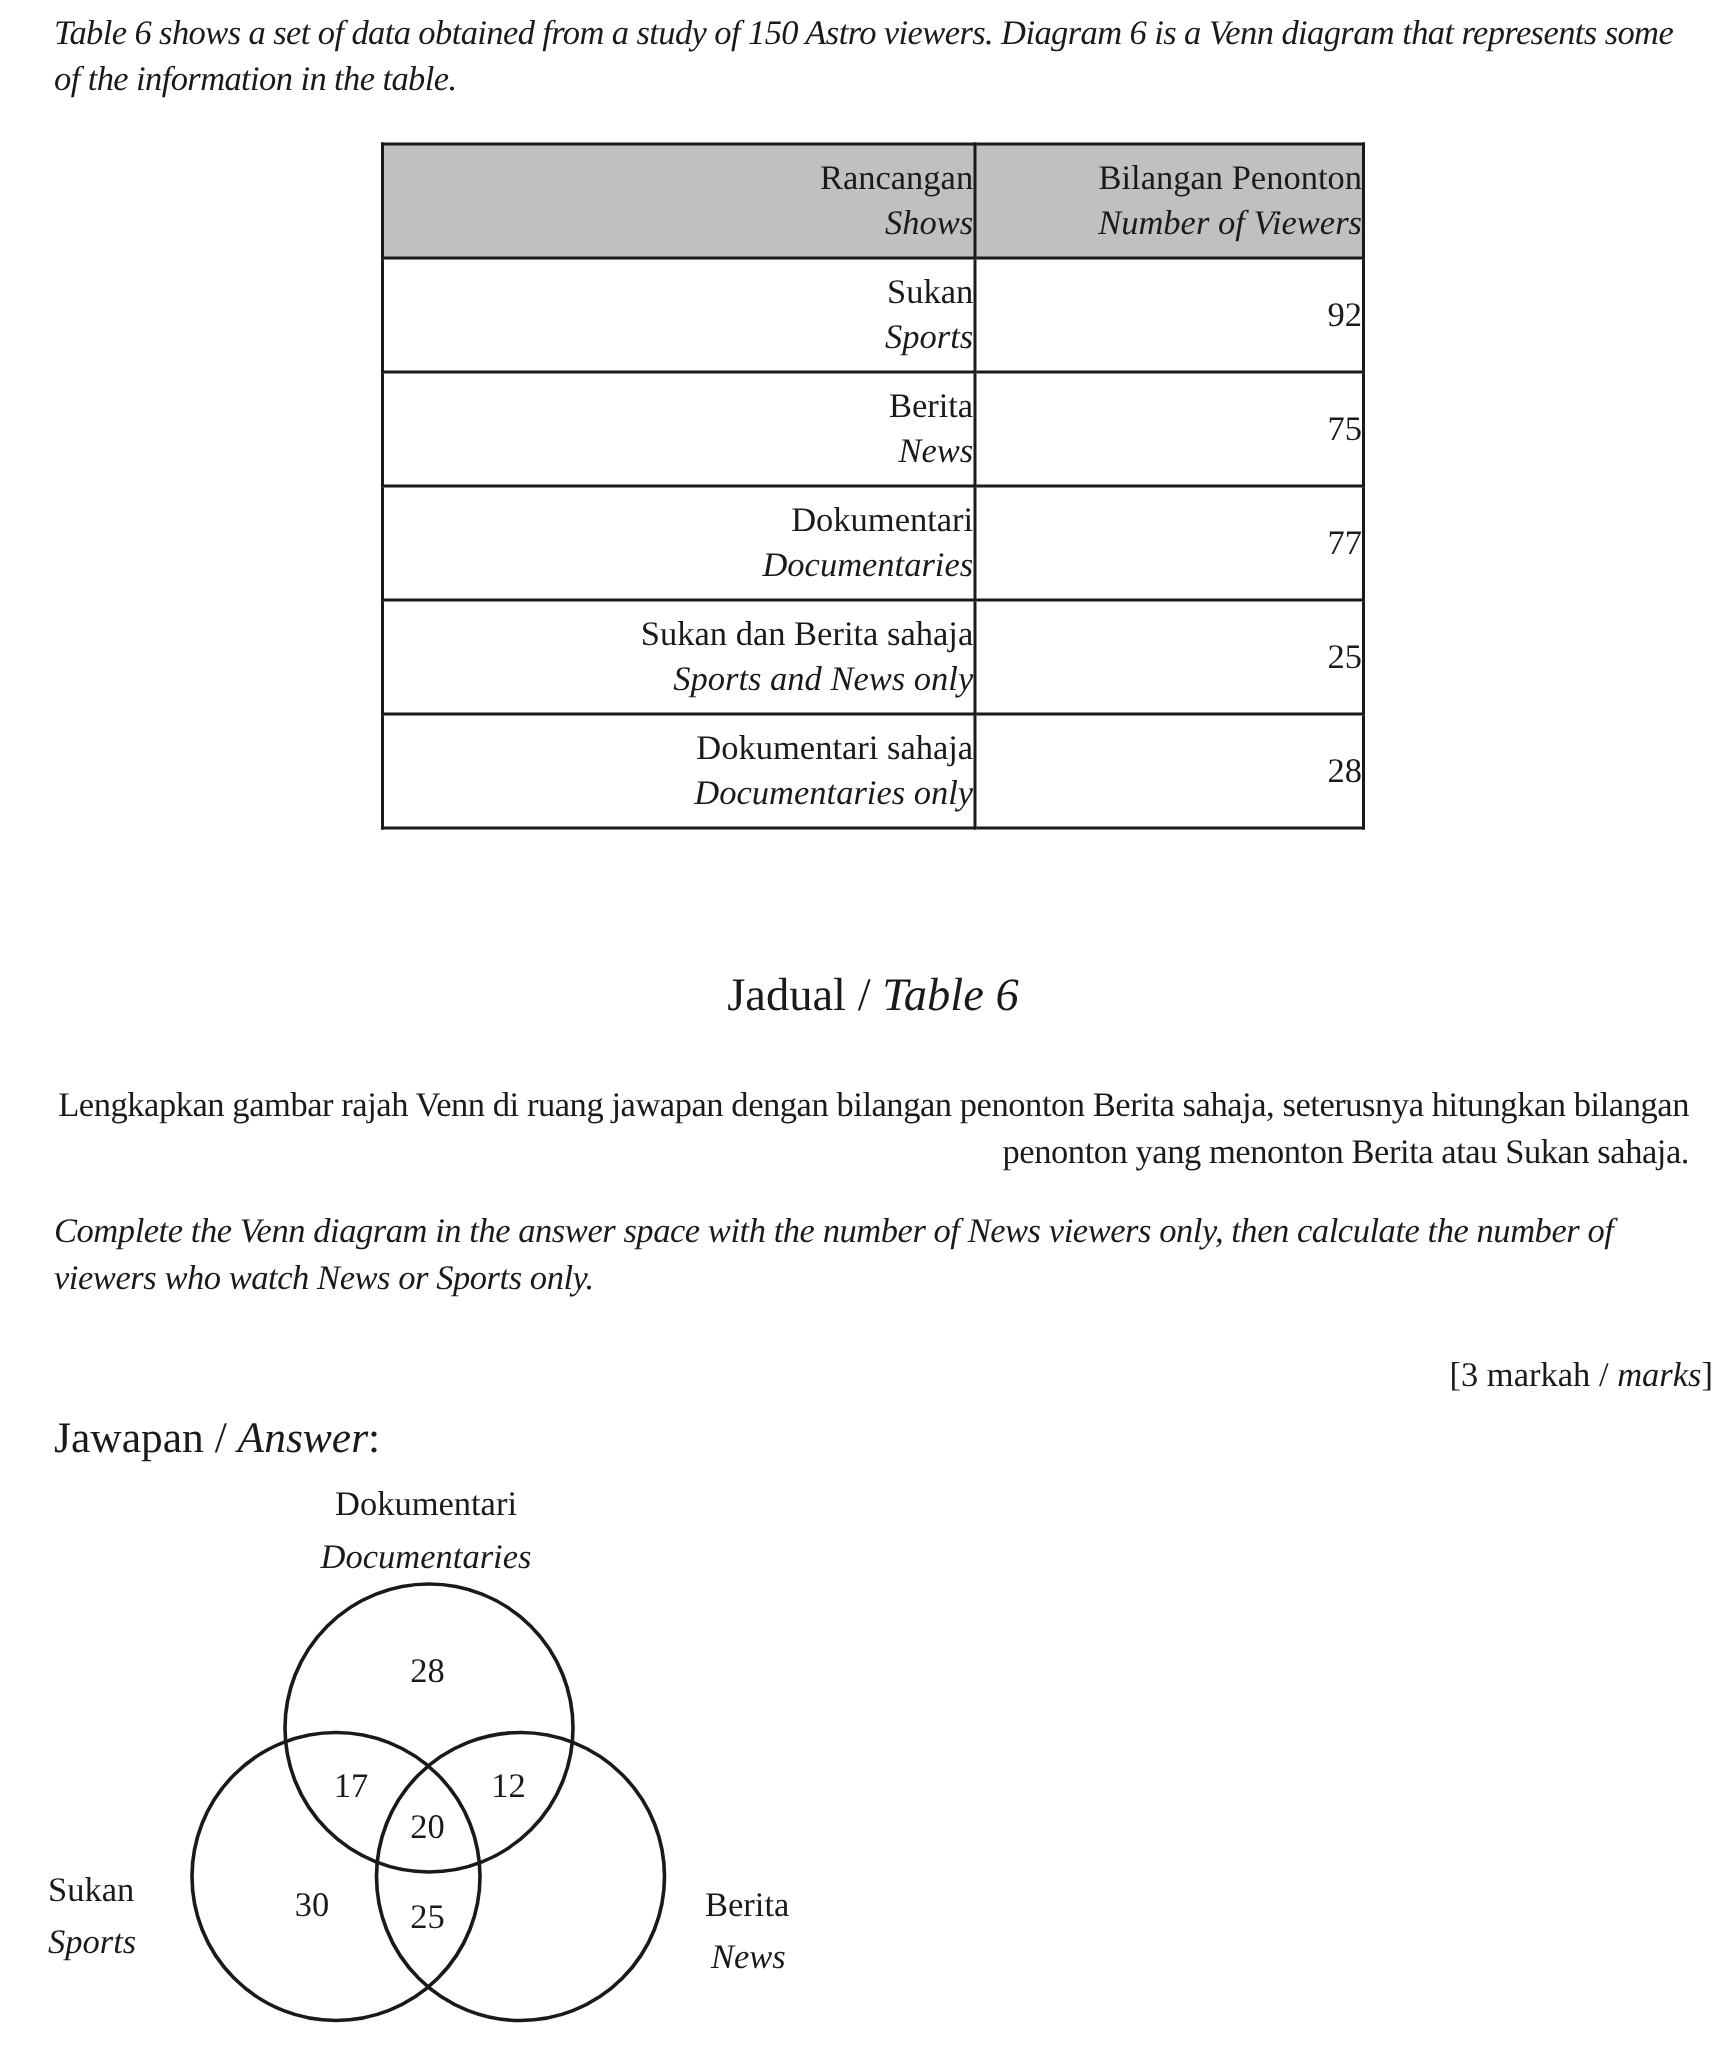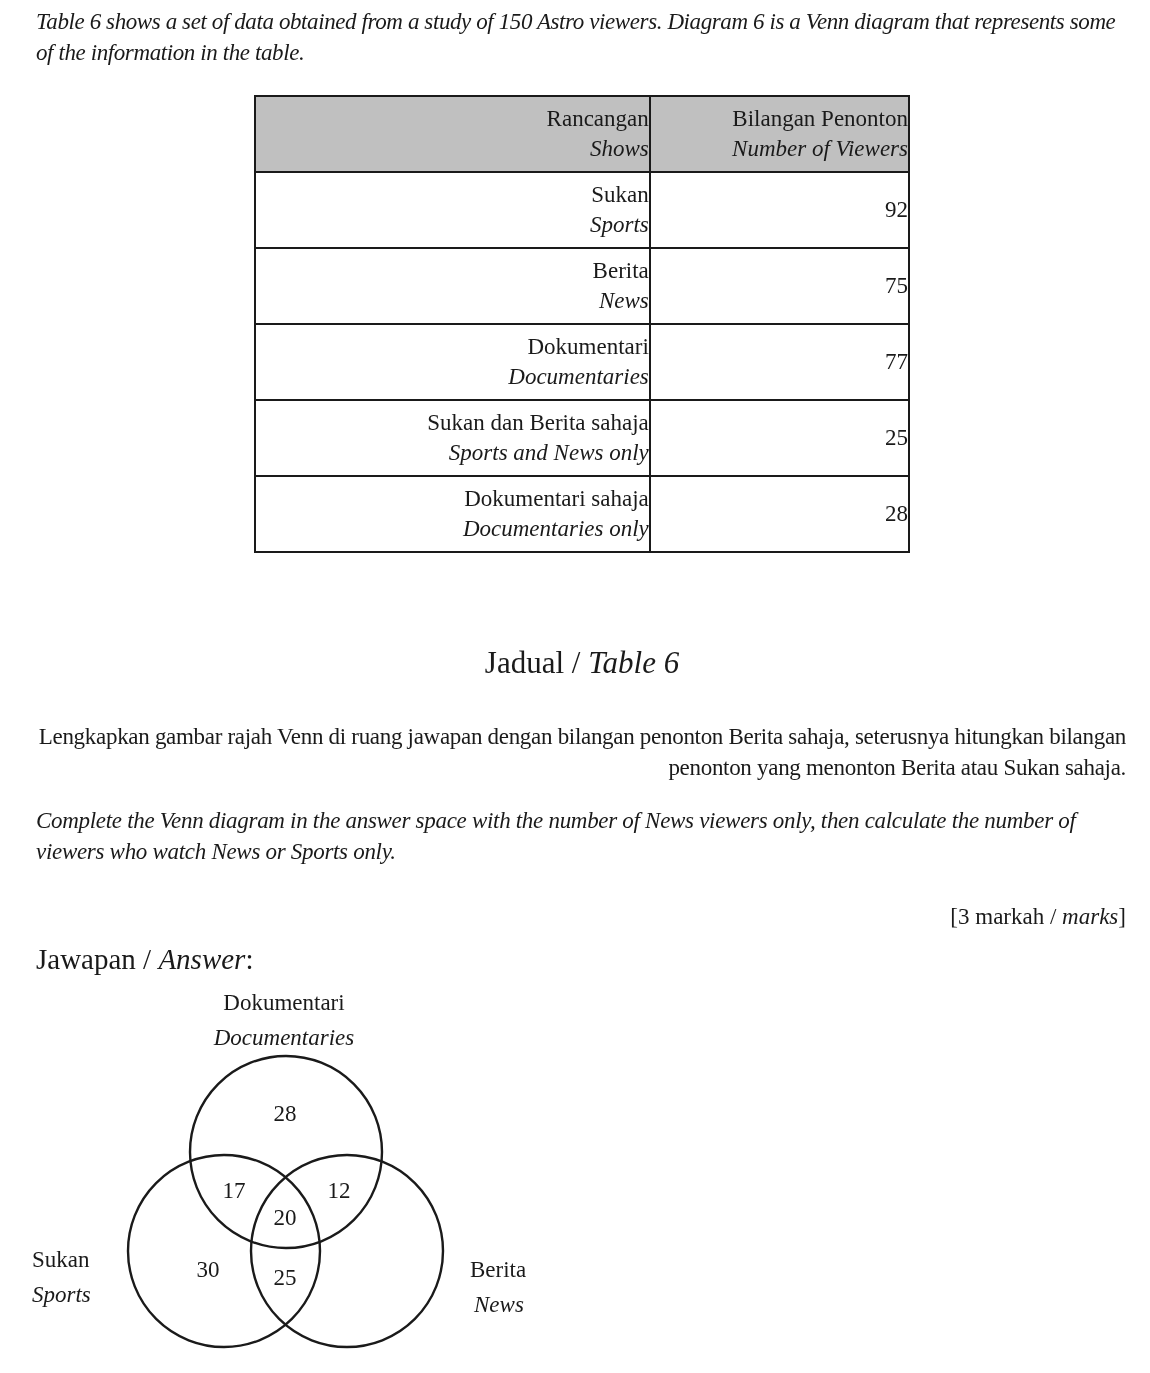--- a/index.html
+++ b/index.html
@@ -30,21 +30,21 @@
   table.data col.c2 { width: 260px; }
   .caption {
     left: 254px; width: 656px; top: 648px; text-align: center;
     font-size: 31px; line-height: 30px;
   }
   .para {
     left: 36px; width: 1090px; font-size: 23px; line-height: 31px;
     letter-spacing: -0.3px;
   }
   .marks {
-    right: 24px; top: 902px; font-size: 23px; line-height: 30px;
+    right: 8px; top: 902px; font-size: 23px; line-height: 30px;
   }
   .answer-label {
     left: 36px; top: 944px; font-size: 29px; line-height: 30px; font-family: Liberation Serif, serif;
   }
   svg.venn { position: absolute; left: 0; top: 0; }
   svg.venn text { font-family: "Liberation Serif", "DejaVu Serif", serif; fill: #1a1a1a; }
 </style>
 </head>
 <body>
 

